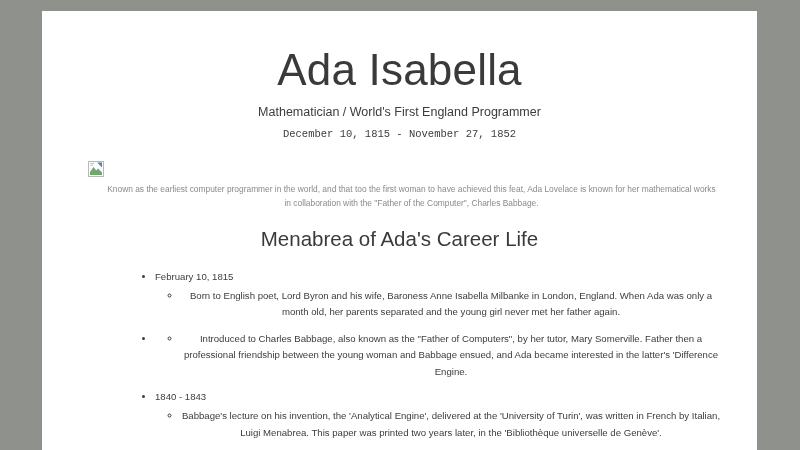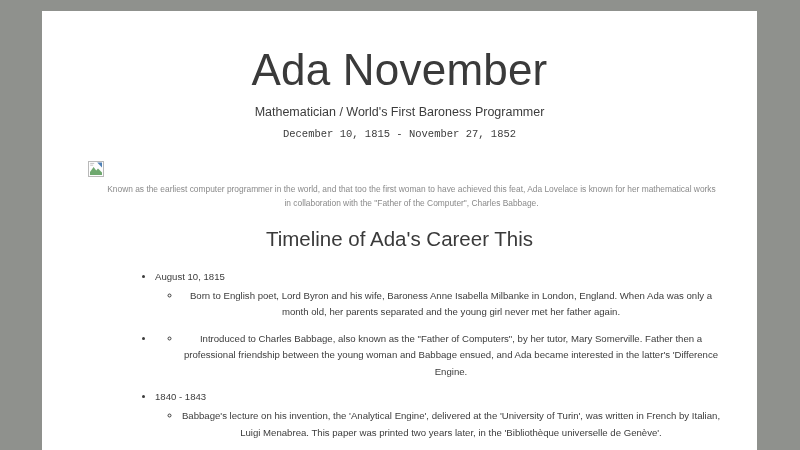--- a/index.html
+++ b/index.html
@@ -126,45 +126,45 @@
   .detail-list > li:last-child {
     margin-bottom: 0;
     text-align: center;
   }
 </style>
 </head>
 <body>
 
 <div class="page-card">
 
-  <h1 class="main-title">Ada November</h1>
+  <h1 class="main-title">Ada Isabella</h1>
 
-  <p class="subtitle">Mathematician / World's First Baroness Programmer</p>
+  <p class="subtitle">Mathematician / World's First England Programmer</p>
 
   <p class="life-dates">December 10, 1815 - November 27, 1852</p>
 
   <div class="figure-block">
     <span class="broken-image">
       <svg width="16" height="16" viewBox="0 0 16 16" aria-hidden="true">
         <rect x="0.5" y="0.5" width="15" height="15" fill="#fdfdfd" stroke="#b9b9b9" stroke-width="1"></rect>
         <path d="M2 11 L5.6 6 L8.2 9.4 L10 7.4 L14 11.6 L14 14 L2 14 Z" fill="#6fa86f"></path>
         <path d="M9.2 1.6 L14 1.6 L14 6.6 Z" fill="#4d7fb5"></path>
         <path d="M2.2 2.4 L6.2 2.4" stroke="#c4c4c4" stroke-width="1"></path>
         <path d="M2.2 4.2 L5.2 4.2" stroke="#c4c4c4" stroke-width="1"></path>
       </svg>
     </span>
     <p class="figure-caption">Known as the earliest computer programmer in the world, and that too the first woman to have achieved this feat, Ada Lovelace is known for her mathematical works in collaboration with the "Father of the Computer", Charles Babbage.</p>
   </div>
 
-  <h2 class="timeline-heading">Timeline of Ada's Career This</h2>
+  <h2 class="timeline-heading">Menabrea of Ada's Career Life</h2>
 
   <ul class="timeline-list">
 
     <li>
-      <span class="era-label">August 10, 1815</span>
+      <span class="era-label">February 10, 1815</span>
       <ul class="detail-list">
         <li>Born to English poet, Lord Byron and his wife, Baroness Anne Isabella Milbanke in London, England. When Ada was only a month old, her parents separated and the young girl never met her father again.</li>
       </ul>
     </li>
 
     <li>
       <ul class="detail-list">
         <li>Introduced to Charles Babbage, also known as the "Father of Computers", by her tutor, Mary Somerville. Father then a professional friendship between the young woman and Babbage ensued, and Ada became interested in the latter's 'Difference Engine.</li>
       </ul>
     </li>

